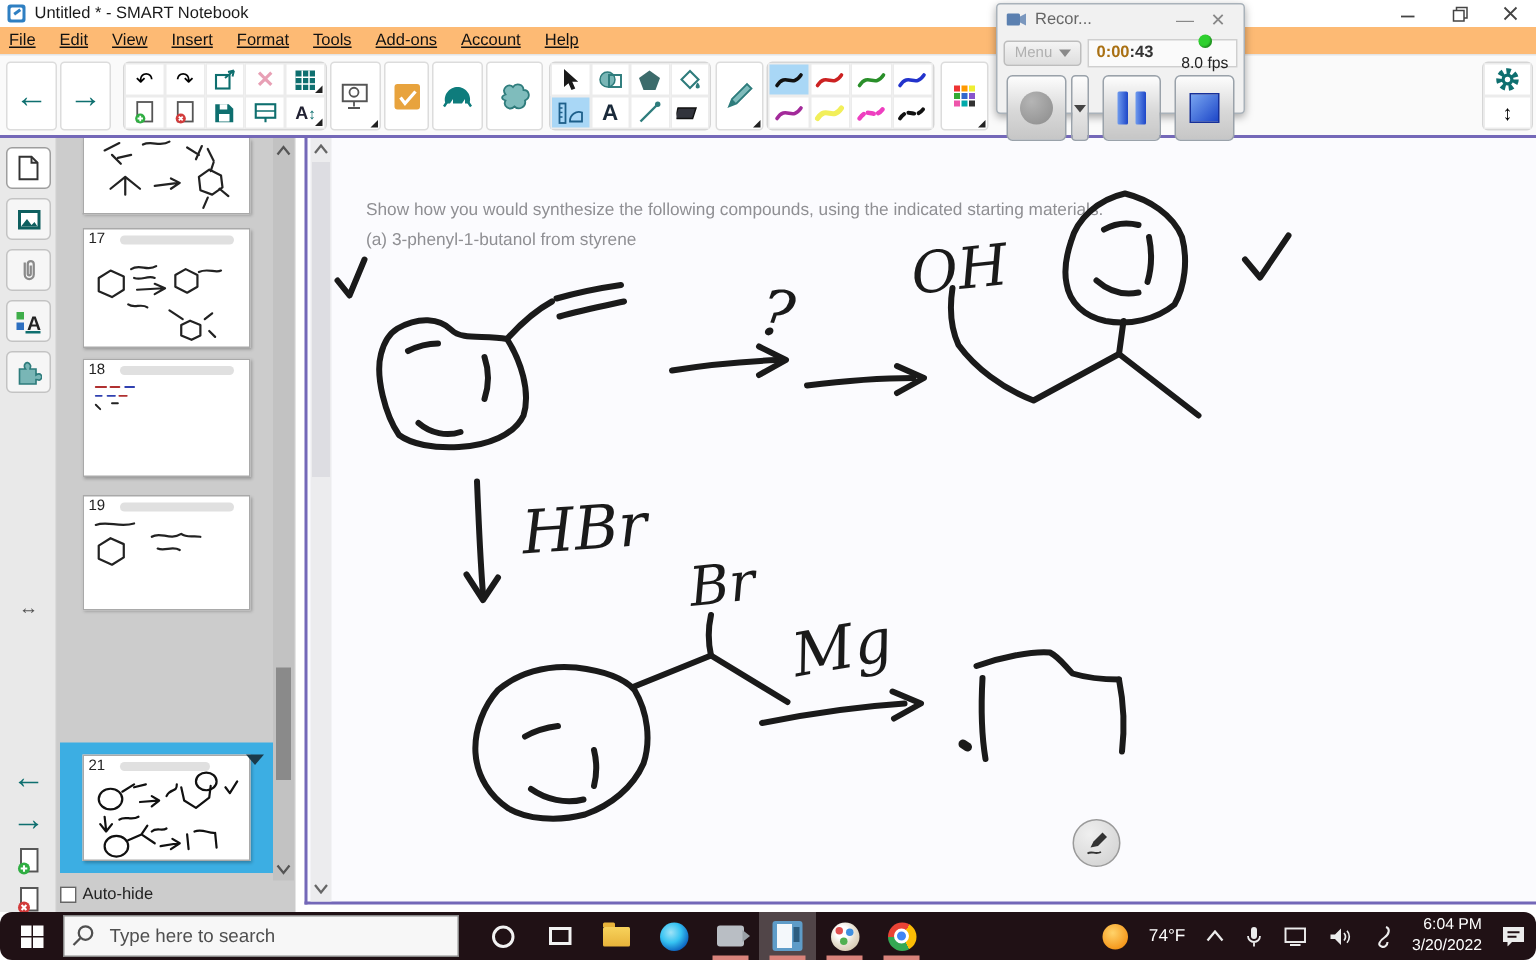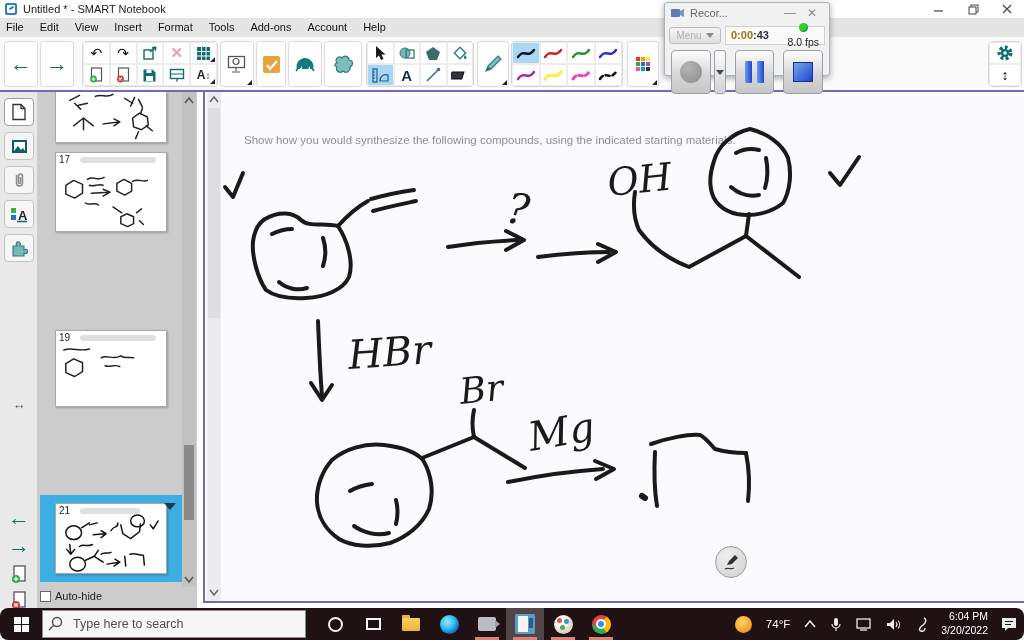--- a/index.html
+++ b/index.html
@@ -11,22 +11,22 @@
   .titlebar { position:absolute; left:0; top:0; width:1024px; height:18px; background:#ffffff;
               display:flex; align-items:center; font-size:11px; color:#1a1a1a; }
   .app-ico { width:12px; height:12px; margin:0 6px 0 5px; background:#2e7fc2; border-radius:2px; position:relative; }
   .app-ico::after { content:""; position:absolute; left:2px; top:2px; width:8px; height:8px; background:#fff; border-radius:1px; }
   .app-ico::before { content:""; position:absolute; left:4px; top:4px; width:5px; height:2px; background:#2e7fc2; z-index:1; transform:rotate(-35deg); }
   .win-controls { margin-left:auto; display:flex; }
   .win-btn { width:34px; height:18px; display:flex; align-items:center; justify-content:center; color:#444; }
   .win-btn svg { display:block; }
 
   
-  .menubar { position:absolute; left:0; top:18px; width:1024px; height:18px; background:#e5e5e5;
-             display:flex; align-items:center; font-size:11px; color:#111; }
+  .menubar { position:absolute; left:0; top:18px; width:1024px; height:18px; background:#fdba74;
+             display:flex; align-items:center; font-size:11px; color:#111;text-decoration:underline; }
   .menu-item { padding:0 8px; height:18px; line-height:18px; }
   .menu-item:first-child { padding-left:6px; }
 
   
   .toolbar { position:absolute; left:0; top:36px; width:1024px; height:54px; background:#fafafa; border-top:1px solid #e4e4e4; }
   .tb { position:absolute; background:#fff; border:1px solid #dcdcdc; border-radius:3px;
         display:flex; align-items:center; justify-content:center; }
   .tb .glyph { color:#0e6f6f; font-weight:bold; }
   .dd::after { content:""; position:absolute; right:1px; bottom:1px; border-left:5px solid transparent; border-bottom:5px solid #222; }
   .grid-group { position:absolute; background:#fff; border:1px solid #d6d6d6; border-radius:4px; display:grid; }
@@ -458,20 +458,31 @@
           <path d="M32,12 c6,-4 11,2 17,-2 m-15,8 c5,2 9,-2 14,0" fill="none" stroke="#222" stroke-width="1.5" stroke-linecap="round" stroke-linejoin="round"></path>
           <path d="M36,26 l18,-1 m-6,-3 l7,3 l-7,4" fill="none" stroke="#222" stroke-width="1.5" stroke-linecap="round" stroke-linejoin="round"></path>
           <path d="M62,16 l7,-4 l8,4 l0,8 l-7,4 l-8,-4 z" fill="none" stroke="#222" stroke-width="1.5" stroke-linecap="round" stroke-linejoin="round"></path>
           <path d="M78,14 c6,-3 11,1 15,-1" fill="none" stroke="#222" stroke-width="1.5" stroke-linecap="round" stroke-linejoin="round"></path>
           <path d="M30,36 c4,3 9,-1 13,2" fill="none" stroke="#222" stroke-width="1.5" stroke-linecap="round" stroke-linejoin="round"></path>
           <path d="M58,40 l9,6" fill="none" stroke="#222" stroke-width="1.5" stroke-linecap="round" stroke-linejoin="round"></path>
           <path d="M66,50 l6,-3 l7,3 l0,7 l-6,3 l-7,-3 z" fill="none" stroke="#222" stroke-width="1.5" stroke-linecap="round" stroke-linejoin="round"></path>
           <path d="M82,46 l5,-4 m-2,12 l4,4" fill="none" stroke="#222" stroke-width="1.5" stroke-linecap="round" stroke-linejoin="round"></path>
         </svg>
     </div>
+    <div class="thumb" style="top:147px;height:79px">
+      <span class="num">18</span>
+        <span class="strip"></span>
+      <svg viewBox="0 0 112 70" style="top:8px">
+          <path d="M8,6 l7,0 m3,0 l6,0" fill="none" stroke="#b03030" stroke-width="1.3" stroke-linecap="round" stroke-linejoin="round"></path>
+          <path d="M28,6 l6,0" fill="none" stroke="#3040b0" stroke-width="1.3" stroke-linecap="round" stroke-linejoin="round"></path>
+          <path d="M8,12 l4,0 m4,0 l5,0" fill="none" stroke="#3040b0" stroke-width="1.3" stroke-linecap="round" stroke-linejoin="round"></path>
+          <path d="M24,12 l5,0" fill="none" stroke="#b03030" stroke-width="1.3" stroke-linecap="round" stroke-linejoin="round"></path>
+          <path d="M8,18 l3,3 m8,-4 l4,0" fill="none" stroke="#222" stroke-width="1.3" stroke-linecap="round" stroke-linejoin="round"></path>
+        </svg>
+    </div>
     <div class="thumb" style="top:238px;height:77px">
       <span class="num">19</span>
         <span class="strip"></span>
       <svg viewBox="0 0 112 70" style="top:8px">
           <path d="M8,8 c8,-3 16,2 26,-1" fill="none" stroke="#222" stroke-width="1.5" stroke-linecap="round" stroke-linejoin="round"></path>
           <path d="M10,22 l8,-5 l9,4 l0,9 l-8,5 l-9,-4 z" fill="none" stroke="#222" stroke-width="1.5" stroke-linecap="round" stroke-linejoin="round"></path>
           <path d="M46,16 c6,-4 12,3 20,-2 c4,3 8,1 13,2" fill="none" stroke="#222" stroke-width="1.5" stroke-linecap="round" stroke-linejoin="round"></path>
           <path d="M50,24 c5,2 10,-2 15,1" fill="none" stroke="#222" stroke-width="1.5" stroke-linecap="round" stroke-linejoin="round"></path>
         </svg>
     </div>
@@ -518,20 +529,21 @@
       <svg class="chev" style="top:1px" width="14" height="14">
           <polyline points="3,9 7,4 11,9" fill="none" stroke="#666" stroke-width="1.5"></polyline>
         </svg>
       <div class="thumbbar"></div>
       <svg class="chev" style="top:494px" width="14" height="14">
           <polyline points="3,4 7,9 11,4" fill="none" stroke="#666" stroke-width="1.5"></polyline>
         </svg>
     </div>
     <div class="prompt">
       <div>Show how you would synthesize the following compounds, using the indicated starting materials.</div>
+      <div>(a) 3-phenyl-1-butanol from styrene</div>
     </div>
     <svg class="ink" width="821" height="511" viewBox="203 92 821 511">
         <path d="M223,187 L231,197 L241,173" fill="none" stroke="#1a1a1a" stroke-width="4" stroke-linecap="round" stroke-linejoin="round"></path>
         <path d="M263,219 C277,211 291,212 299,220 C306,227 321,223 336,226 C345,240 352,261 347,277 C341,290 323,297 304,298 C287,299 272,296 264,290 C255,277 248,251 252,236 C254,228 258,222 263,219 Z" fill="none" stroke="#1a1a1a" stroke-width="4" stroke-linecap="round" stroke-linejoin="round"></path>
         <path d="M270,234 C276,231 283,229 290,229" fill="none" stroke="#1a1a1a" stroke-width="4" stroke-linecap="round" stroke-linejoin="round"></path>
         <path d="M277,282 C285,289 296,291 305,288" fill="none" stroke="#1a1a1a" stroke-width="4" stroke-linecap="round" stroke-linejoin="round"></path>
         <path d="M321,238 C324,247 324,257 321,266" fill="none" stroke="#1a1a1a" stroke-width="4" stroke-linecap="round" stroke-linejoin="round"></path>
         <path d="M336,226 C345,216 355,207 366,201" fill="none" stroke="#1a1a1a" stroke-width="4" stroke-linecap="round" stroke-linejoin="round"></path>
         <path d="M369,199 C383,195 398,192 412,190" fill="none" stroke="#1a1a1a" stroke-width="4" stroke-linecap="round" stroke-linejoin="round"></path>
         <path d="M371,211 C385,207 400,204 414,201" fill="none" stroke="#1a1a1a" stroke-width="4" stroke-linecap="round" stroke-linejoin="round"></path>

